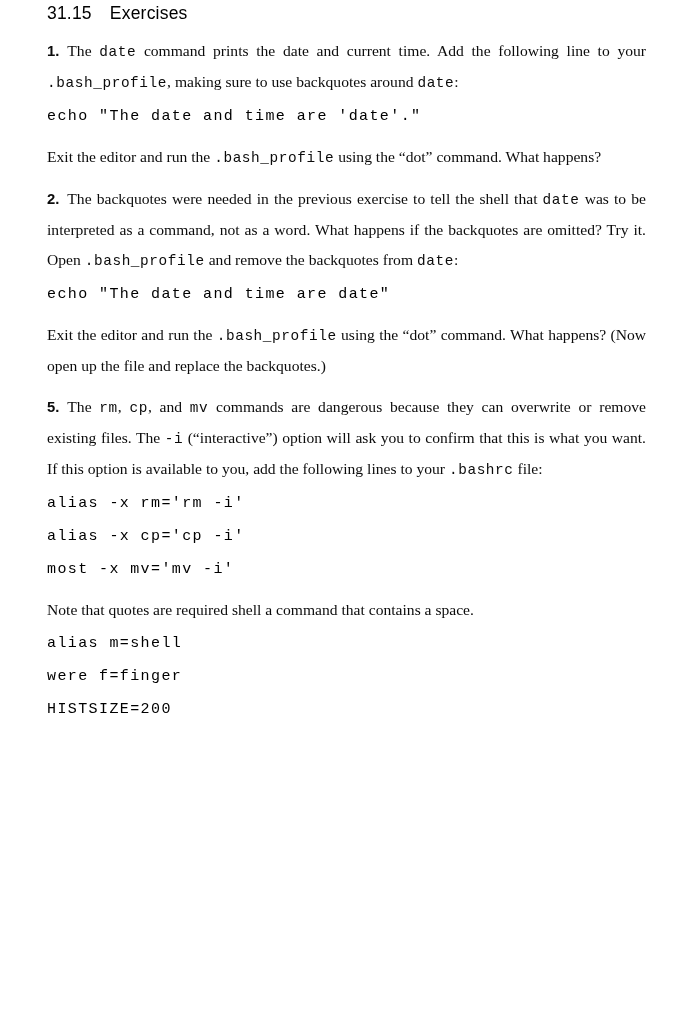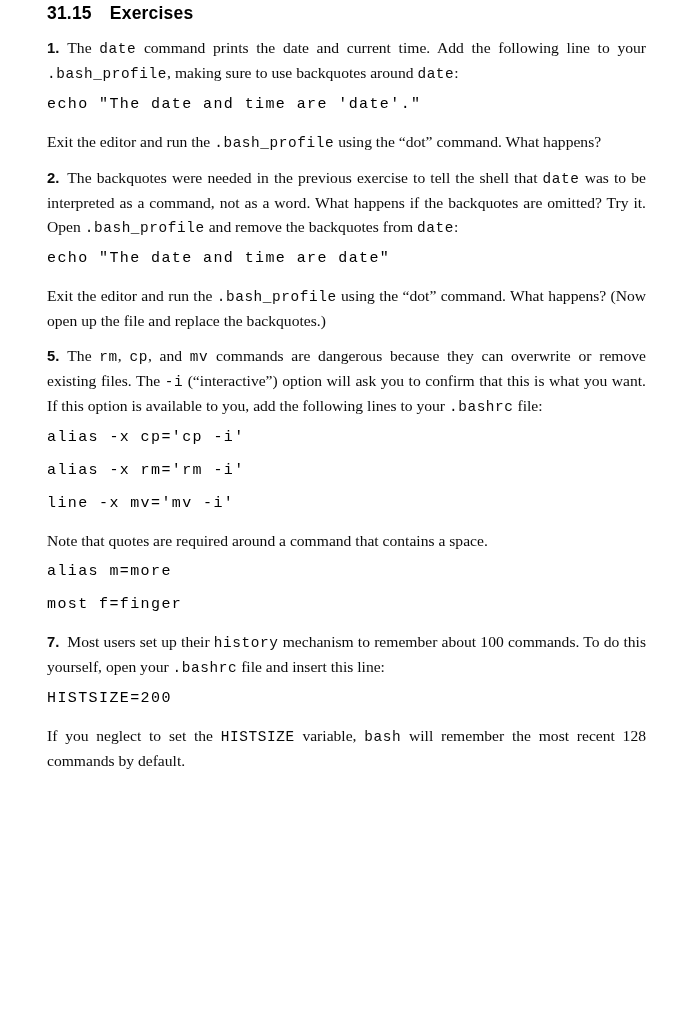--- a/index.html
+++ b/index.html
@@ -15,33 +15,33 @@
   .page {
     box-sizing: border-box;
     width: 692px;
     height: 1024px;
     background: #ffffff;
     color: #0b0b0b;
     padding: 3px 46px 0 47px;
   }
   h1.section-heading {
     font-family: "Liberation Sans", sans-serif;
-    font-weight: 700;
+    font-weight: 400;
     font-size: 17.5px;
     letter-spacing: 0.2px;
     margin: 0 0 12px 0;
     color: #000000;
   }
   h1.section-heading .h-num {
     margin-right: 13px;
   }
   .para {
     font-family: "Liberation Serif", serif;
     font-size: 15.6px;
-    line-height: 24px;
+    line-height: 30px;
     text-align: justify;
     margin: 0 0 11px 0;
     color: #0b0b0b;
   }
   .para .num {
     font-family: "Liberation Sans", sans-serif;
     font-weight: 700;
     font-size: 14.8px;
     margin-right: 8px;
   }
@@ -69,23 +69,21 @@
     <span class="h-title">Exercises</span>
   </h1>
   <div id="content">
       <p class="para"><span class="num">1.</span>The <code class="ic">date</code> command prints the date and current time. Add the following line to your <code class="ic">.bash_profile</code>, making sure to use backquotes around <code class="ic">date</code>:</p>
       <pre class="codeblock">echo "The date and time are 'date'."</pre>
       <p class="para">Exit the editor and run the <code class="ic">.bash_profile</code> using the “dot” command. What happens?</p>
       <p class="para"><span class="num">2.</span>The backquotes were needed in the previous exercise to tell the shell that <code class="ic">date</code> was to be interpreted as a command, not as a word. What happens if the backquotes are omitted? Try it. Open <code class="ic">.bash_profile</code> and remove the backquotes from <code class="ic">date</code>:</p>
       <pre class="codeblock">echo "The date and time are date"</pre>
       <p class="para">Exit the editor and run the <code class="ic">.bash_profile</code> using the “dot” command. What happens? (Now open up the file and replace the backquotes.)</p>
       <p class="para"><span class="num">5.</span>The <code class="ic">rm</code>, <code class="ic">cp</code>, and <code class="ic">mv</code> commands are dangerous because they can overwrite or remove existing files. The <code class="ic">-i</code> (“interactive”) option will ask you to confirm that this is what you want. If this option is available to you, add the following lines to your <code class="ic">.bashrc</code> file:</p>
+      <pre class="codeblock">alias -x rm='rm -i'</pre>
       <pre class="codeblock">alias -x cp='cp -i'</pre>
-      <pre class="codeblock">alias -x rm='rm -i'</pre>
-      <pre class="codeblock">line -x mv='mv -i'</pre>
-      <p class="para">Note that quotes are required around a command that contains a space.</p>
-      <pre class="codeblock">alias m=more</pre>
-      <pre class="codeblock">most f=finger</pre>
-      <p class="para"><span class="num">7.</span>Most users set up their <code class="ic">history</code> mechanism to remember about 100 commands. To do this yourself, open your <code class="ic">.bashrc</code> file and insert this line:</p>
+      <pre class="codeblock">most -x mv='mv -i'</pre>
+      <p class="para">Note that quotes are required shell a command that contains a space.</p>
+      <pre class="codeblock">alias m=shell</pre>
+      <pre class="codeblock">were f=finger</pre>
       <pre class="codeblock">HISTSIZE=200</pre>
-      <p class="para">If you neglect to set the <code class="ic">HISTSIZE</code> variable, <code class="ic">bash</code> will remember the most recent 128 commands by default.</p>
     </div>
 </div>
 
 </body></html>

